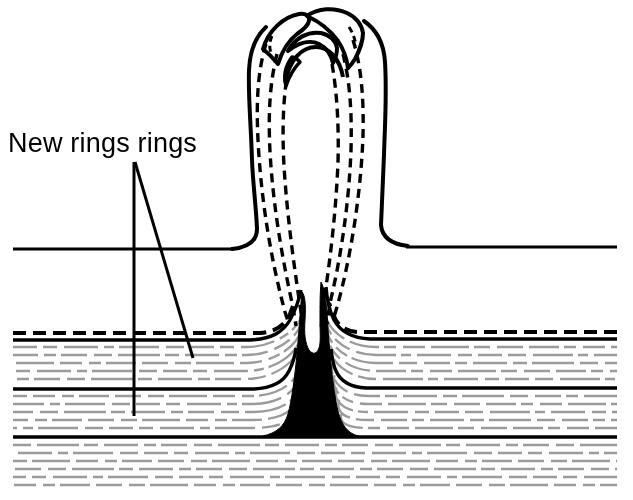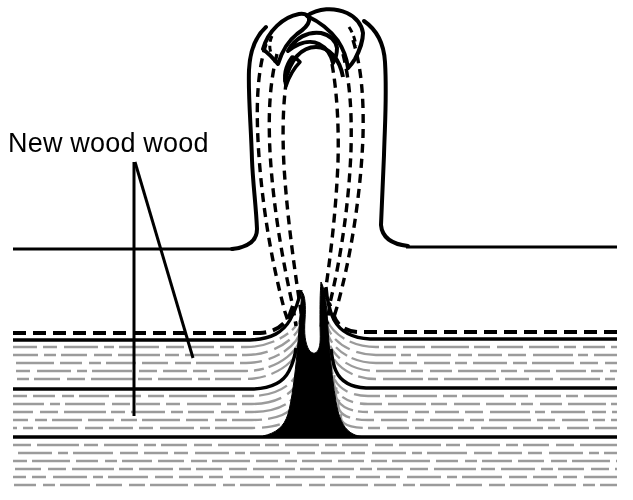--- a/index.html
+++ b/index.html
@@ -115,14 +115,14 @@
              C 340 421 345 430 353 434
              C 359 437 366 437 371 437
              L 263 437 Z"></path>
 
     <g>
       <path class="k" stroke-width="3" d="M 134 162 L 134 416"></path>
       <path class="k" stroke-width="3" d="M 135 162 L 193 358"></path>
     </g>
   </svg>
 
-  <div class="label">New wood wood</div>
+  <div class="label">New rings rings</div>
 </div>
 
 </body></html>

